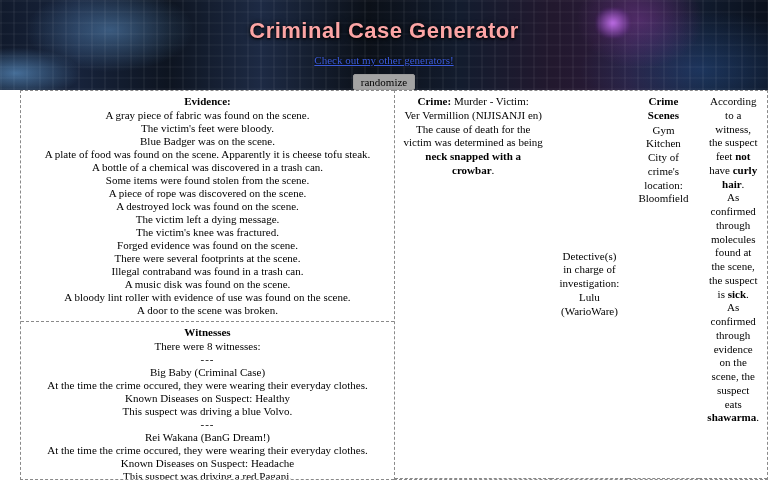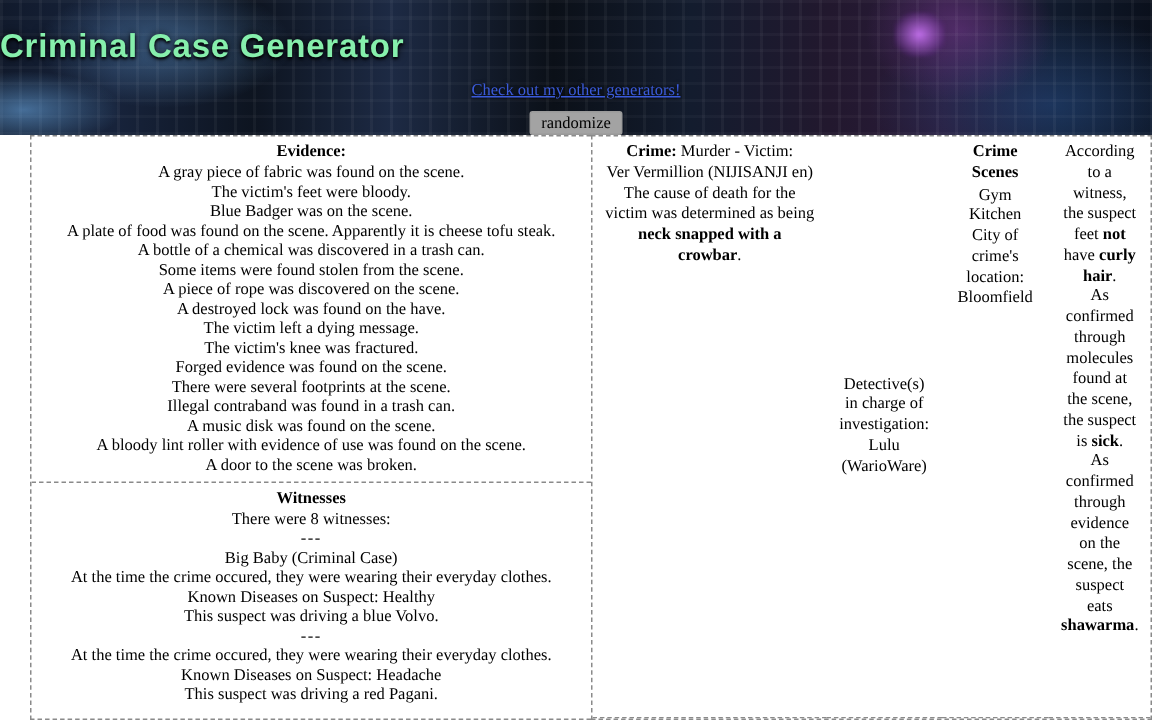--- a/index.html
+++ b/index.html
@@ -52,21 +52,22 @@
     position: absolute;
     left: 0px; top: 48px;
     width: 80px; height: 42px;
     background: radial-gradient(ellipse at 20% 60%, rgba(120,190,255,0.5), rgba(0,0,0,0) 72%);
   }
   .banner-title {
     position: absolute;
     top: 18px;
     left: 0;
     width: 100%;
-    color: #86efac;
+    text-align: center;
+    color: #fca5a5;
     font-family: "Liberation Sans", sans-serif;
     font-size: 22px;
     font-weight: bold;
     letter-spacing: 0.5px;
     text-shadow: 0 0 6px rgba(0,0,0,0.9), 0 1px 2px rgba(0,0,0,1);
   }
   .banner-sub {
     position: absolute;
     top: 54px;
     left: 0;
@@ -170,21 +171,21 @@
 
     <div class="panel">
       <div class="section-title">Evidence:</div>
       <div class="line">A gray piece of fabric was found on the scene.</div>
       <div class="line">The victim's feet were bloody.</div>
       <div class="line">Blue Badger was on the scene.</div>
       <div class="line">A plate of food was found on the scene. Apparently it is cheese tofu steak.</div>
       <div class="line">A bottle of a chemical was discovered in a trash can.</div>
       <div class="line">Some items were found stolen from the scene.</div>
       <div class="line">A piece of rope was discovered on the scene.</div>
-      <div class="line">A destroyed lock was found on the have.</div>
+      <div class="line">A destroyed lock was found on the scene.</div>
       <div class="line">The victim left a dying message.</div>
       <div class="line">The victim's knee was fractured.</div>
       <div class="line">Forged evidence was found on the scene.</div>
       <div class="line">There were several footprints at the scene.</div>
       <div class="line">Illegal contraband was found in a trash can.</div>
       <div class="line">A music disk was found on the scene.</div>
       <div class="line">A bloody lint roller with evidence of use was found on the scene.</div>
       <div class="line">A door to the scene was broken.</div>
     </div>
 
@@ -195,20 +196,21 @@
 
       <div>
         <div class="line">Big Baby (Criminal Case)</div>
         <div class="line">At the time the crime occured, they were wearing their everyday clothes.</div>
         <div class="line">Known Diseases on Suspect: Healthy</div>
         <div class="line">This suspect was driving a blue Volvo.</div>
       </div>
       <div class="sep">---</div>
 
       <div>
+        <div class="line">Rei Wakana (BanG Dream!)</div>
         <div class="line">At the time the crime occured, they were wearing their everyday clothes.</div>
         <div class="line">Known Diseases on Suspect: Headache</div>
         <div class="line">This suspect was driving a red Pagani.</div>
       </div>
 
     </div>
 
   </div>
 
   <div class="col col-right">

